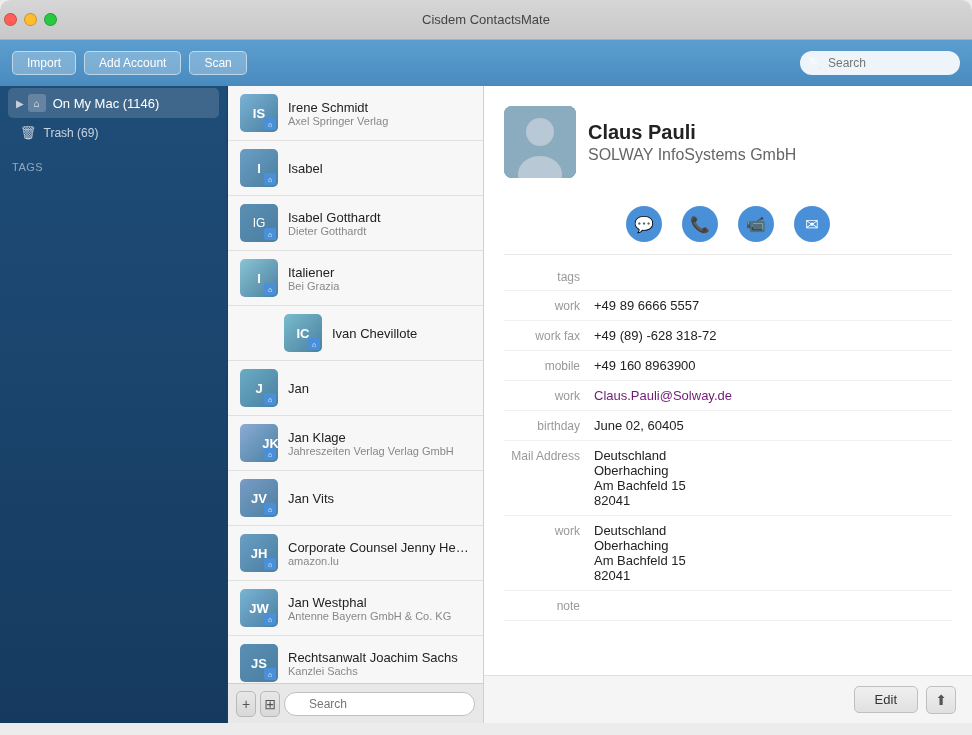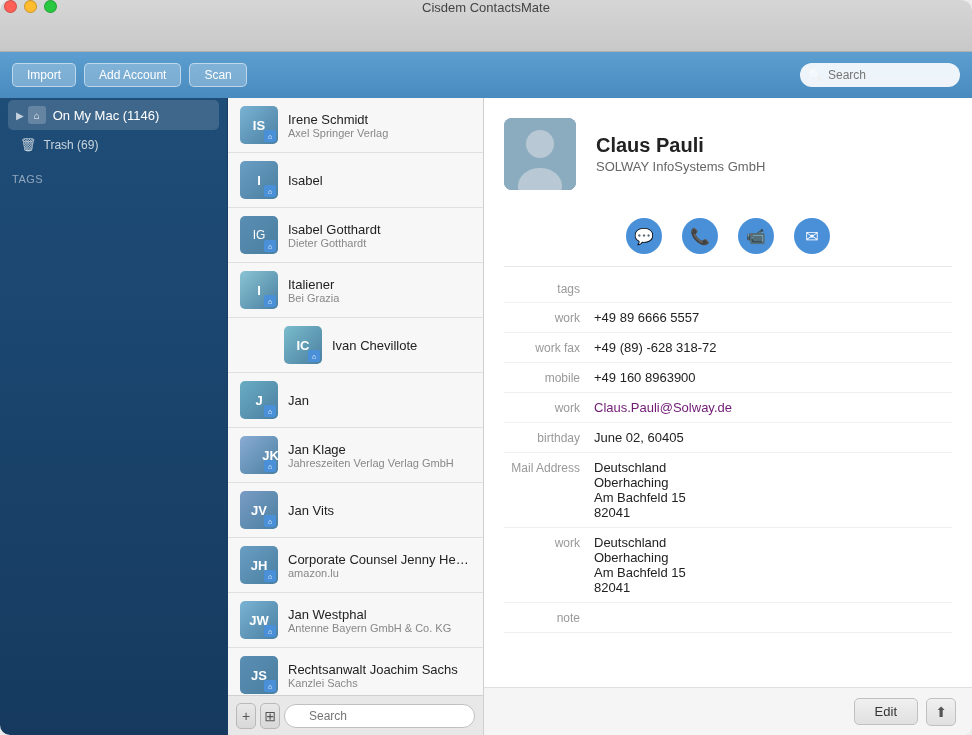--- a/index.html
+++ b/index.html
@@ -7,24 +7,24 @@
       width: 972px;
       height: 735px;
       font-family: -apple-system, BlinkMacSystemFont, 'Helvetica Neue', Arial, sans-serif;
       background: #ececec;
       overflow: hidden;
       border-radius: 10px;
     }
 
     
     .titlebar {
-      height: 52px;
+      height: 40px;
       background: linear-gradient(to bottom, #d6d6d6, #c8c8c8);
       display: flex;
-      align-items: flex-start;
+      align-items: center;
       padding: 0 4px;
       border-top-left-radius: 10px;
       border-top-right-radius: 10px;
       border-bottom: 1px solid #b0b0b0;
       position: relative;
     }
     .traffic-lights {
       display: flex;
       gap: 7px;
       align-items: center;
@@ -277,21 +277,21 @@
       overflow: hidden;
     }
     .detail-scroll {
       flex: 1;
       overflow-y: auto;
       padding: 20px;
     }
     .detail-header {
       display: flex;
       align-items: center;
-      gap: 20px;
+      gap: 12px;
       margin-bottom: 16px;
     }
     .detail-avatar {
       width: 72px;
       height: 72px;
       border-radius: 8px;
       background: linear-gradient(135deg, #8ab4d0, #5a8aaa);
       overflow: hidden;
       flex-shrink: 0;
       display: flex;
@@ -306,21 +306,21 @@
       align-items: flex-end;
       justify-content: center;
       overflow: hidden;
     }
     .detail-name {
       font-size: 20px;
       font-weight: 600;
       color: #222;
     }
     .detail-company {
-      font-size: 13px;
+      font-size: 16px;
       color: #666;
       margin-top: 2px;
     }
     .detail-actions {
       display: flex;
       gap: 20px;
       justify-content: center;
       padding: 12px 0;
       border-bottom: 1px solid #e8e8e8;
       margin-bottom: 8px;

